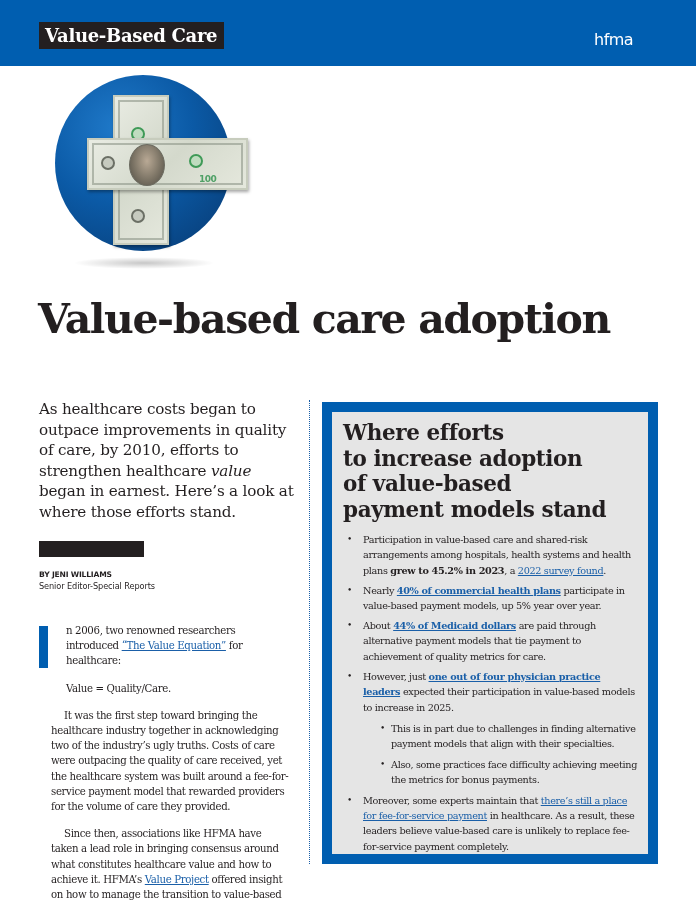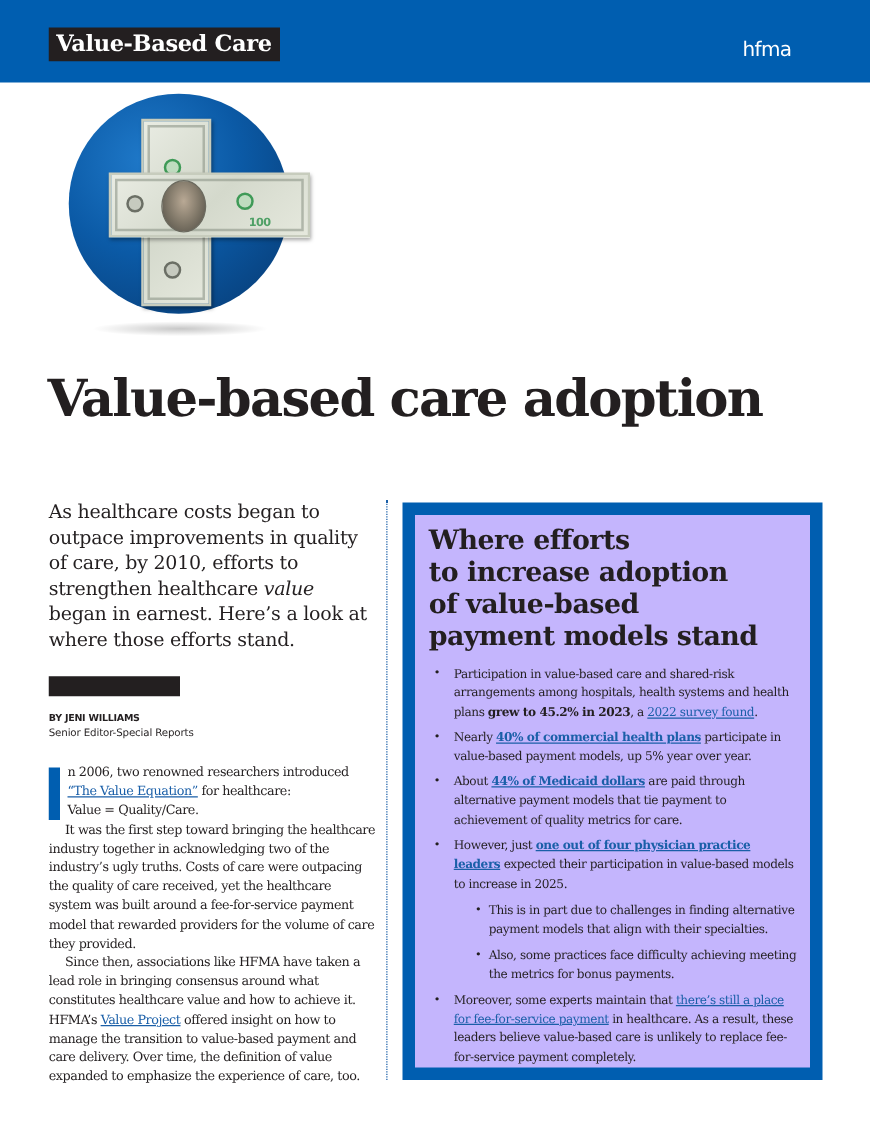--- a/index.html
+++ b/index.html
@@ -79,21 +79,21 @@
       position: absolute; left: 39px; top: 581px;
       font-family: "DejaVu Sans", sans-serif; font-size: 8.2px; letter-spacing: -0.1px;
     }
 
     
     .body-copy {
       position: absolute; left: 39px; top: 611px; width: 262px;
       font-family: "DejaVu Serif", serif; font-size: 10.2px; line-height: 15.2px;
       letter-spacing: -0.35px; color: #231f20;
     }
-    .body-copy p { margin: 0; }
+    .body-copy p { margin: 12px; }
     .body-copy p.indent { text-indent: 13px; }
     .drop-cap-block { position: relative; padding-left: 15px; }
     .drop-cap-bar {
       position: absolute; left: 0; top: 3px; width: 9px; height: 42px; background: #005eb0;
     }
     a.inline-link { color: #1a5fa8; text-decoration: underline; }
     a.inline-link.bold { font-weight: bold; }
     strong { font-weight: bold; }
 
     
@@ -101,21 +101,21 @@
       position: absolute; left: 309px; top: 400px; width: 0; height: 464px;
       border-left: 1.5px dotted #1a5fa8;
     }
 
     
     .sidebar-box {
       position: absolute; left: 322px; top: 402px; width: 336px; height: 462px;
       background: #005eb0; padding: 10px;
     }
     .sidebar-inner {
-      width: 316px; height: 442px; background: #c4b5fd; padding: 8px 10px 0 11px;
+      width: 316px; height: 442px; background: #e5e5e5; padding: 8px 10px 0 11px;
     }
     .sidebar-title {
       font-family: "DejaVu Serif", serif; font-weight: bold; font-size: 21.5px; line-height: 25.5px;
       letter-spacing: -0.4px; color: #231f20; margin-bottom: 10px;
     }
     .sidebar-list {
       list-style: none; font-family: "DejaVu Serif", serif; font-size: 9.7px; line-height: 15.4px;
       letter-spacing: -0.35px; color: #231f20;
     }
     .sidebar-list > li { position: relative; padding-left: 20px; margin-bottom: 4.5px; }

